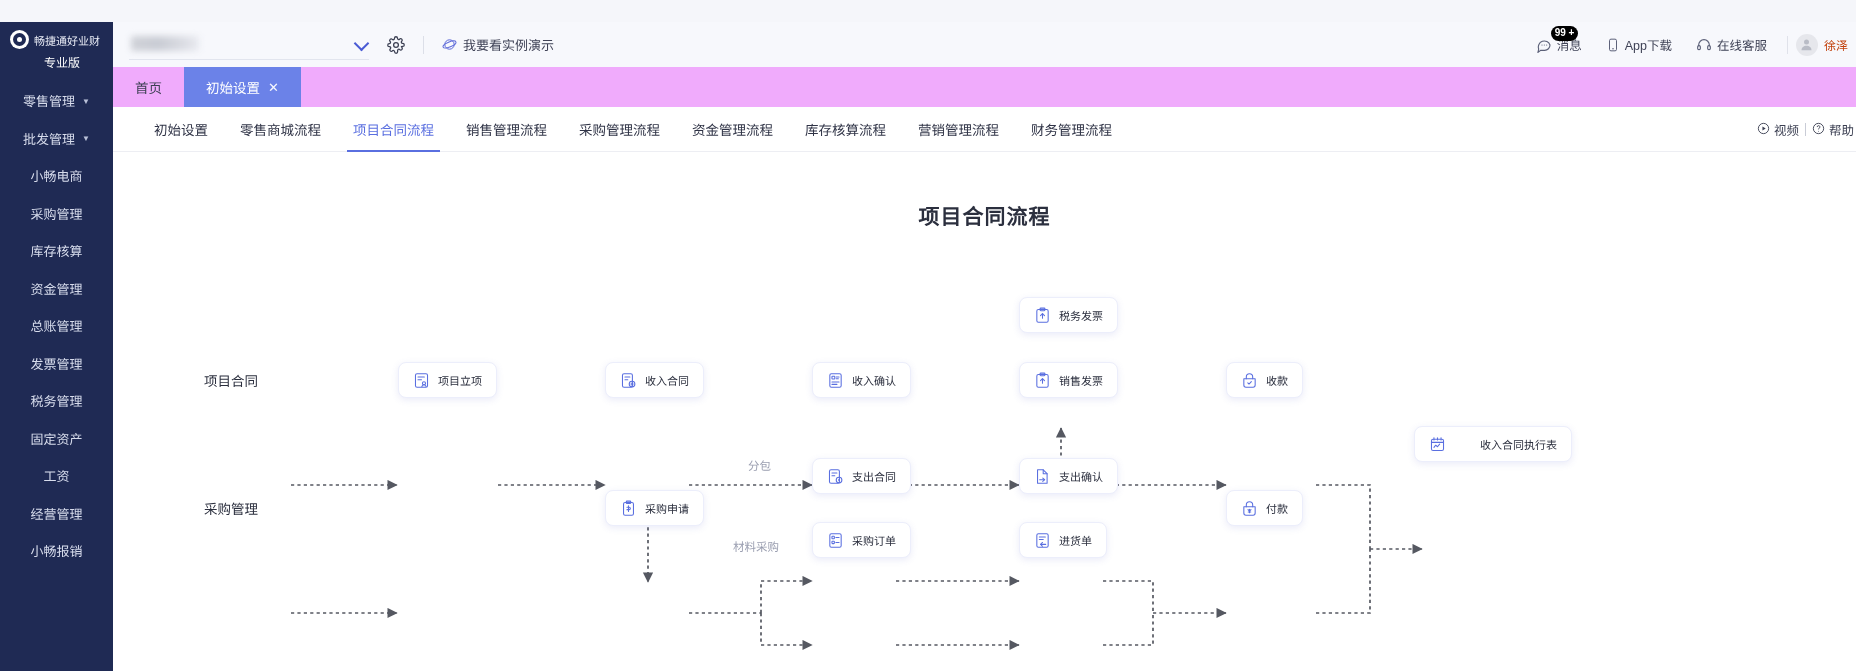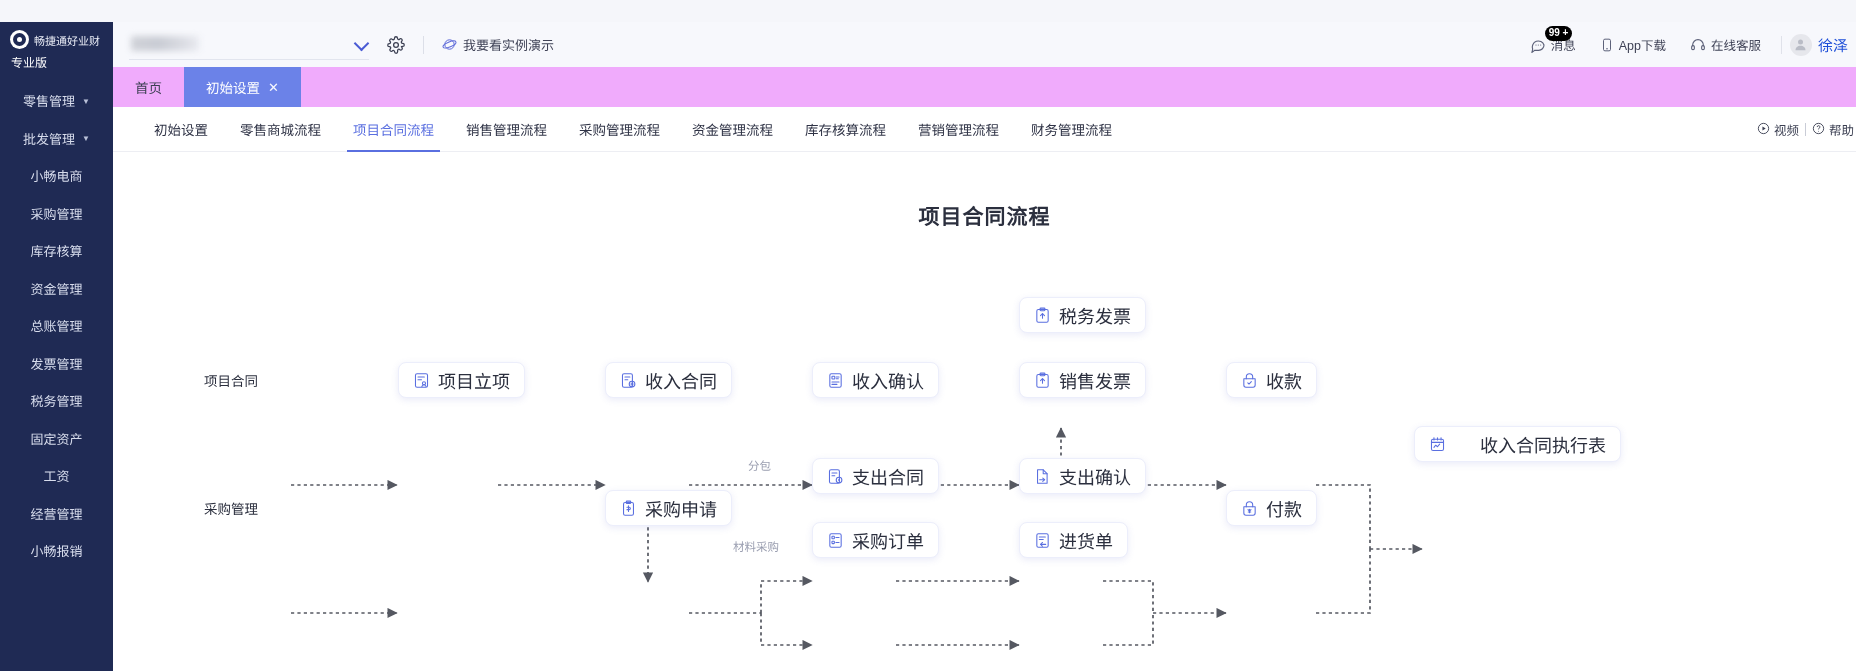--- a/index.html
+++ b/index.html
@@ -6,21 +6,21 @@
   html, body {
     width: 1856px; height: 671px;
     font-family: "Liberation Sans", "DejaVu Sans", sans-serif;
     background: #ffffff; overflow: hidden;
   }
   .app { position: relative; width: 1856px; height: 671px; background:#f5f6fa; }
 
   
   .sidebar {
     position: absolute; left: 0; top: 22px; width: 113px; height: 649px;
-    background: #1f2a54; color: #dfe3f0;
+    background: #1f2a54; color: #dfe3f0; text-align: center;
   }
   .brand { position: relative; height: 56px; padding: 8px 0 0 10px; }
   .brand-row { display:flex; align-items:center; gap:5px; }
   .brand-logo {
     width: 19px; height: 19px; border-radius: 50%;
     background: #ffffff; position: relative; flex: 0 0 auto;
   }
   .brand-logo::before{
     content:""; position:absolute; inset:3px; border-radius:50%;
     background:#1f2a54;
@@ -72,21 +72,21 @@
   .hdr-btn svg { color:#5b6078; }
   .badge99 {
     position:absolute; left: 27px; top: -9px; background:#000000; color:#fff;
     font-size: 10px; line-height:14px; height:15px; padding: 0 4px;
     border-radius: 8px; font-weight:600; white-space:nowrap;
   }
   .avatar {
     width:22px;height:22px;border-radius:50%;background:#e6e7ec;
     display:flex;align-items:center;justify-content:center;color:#b9bcc6;
   }
-  .user-name { font-size:15px; color:#1d4ed8; margin-left:6px;text-align:center; }
+  .user-name { font-size:12px; color:#c2410c; margin-left:6px;text-align:center; }
   .hdr-sep { width:1px;height:18px;background:#e0e2ea;margin:0 8px; }
 
   
   .tabstrip {
     position:absolute; left:113px; top:67px; right:0; height:40px;
     background:#f0abfc; display:flex; align-items:stretch;
   }
   .tab {
     display:flex;align-items:center;justify-content:center;
     padding: 0 22px; font-size:13.5px; color:#3b3f52; cursor:pointer;
@@ -122,21 +122,21 @@
   .chart-title {
     text-align:center; font-size:21px; color:#2b2f3e; margin-top: 48px;
     letter-spacing: 1px;
   }
 
   
   .canvas { position:relative; width:100%; height: 420px; }
   .node {
     position:absolute; display:flex; align-items:center; gap:8px;
     background:#ffffff; border:1px solid #eceefb; border-radius:8px;
-    padding: 0 14px; height:36px; font-size:18px; color:#2b2f3e;
+    padding: 0 14px; height:36px; font-size:11px; color:#2b2f3e;
     box-shadow: 0 2px 7px rgba(90,100,200,.13);
     white-space:nowrap; cursor:pointer;
   }
   .node .ni { width:17px;height:17px;color:#5a6fe0;flex:0 0 auto; display:block; }
   .rowlabel {
     position:absolute; font-size:13.5px; color:#2b2f3e; white-space:nowrap;
   }
   .edgelabel {
     position:absolute; font-size:11.5px; color:#9a9eb0; white-space:nowrap;
   }

